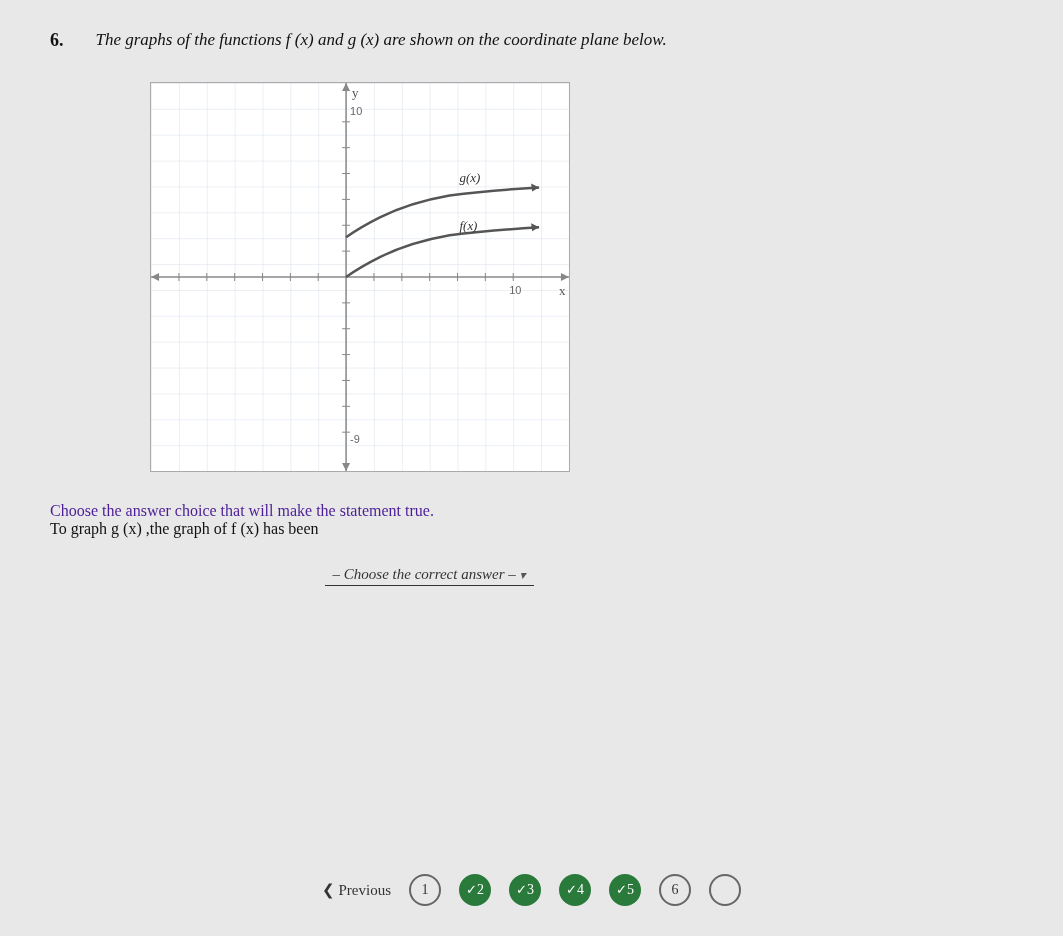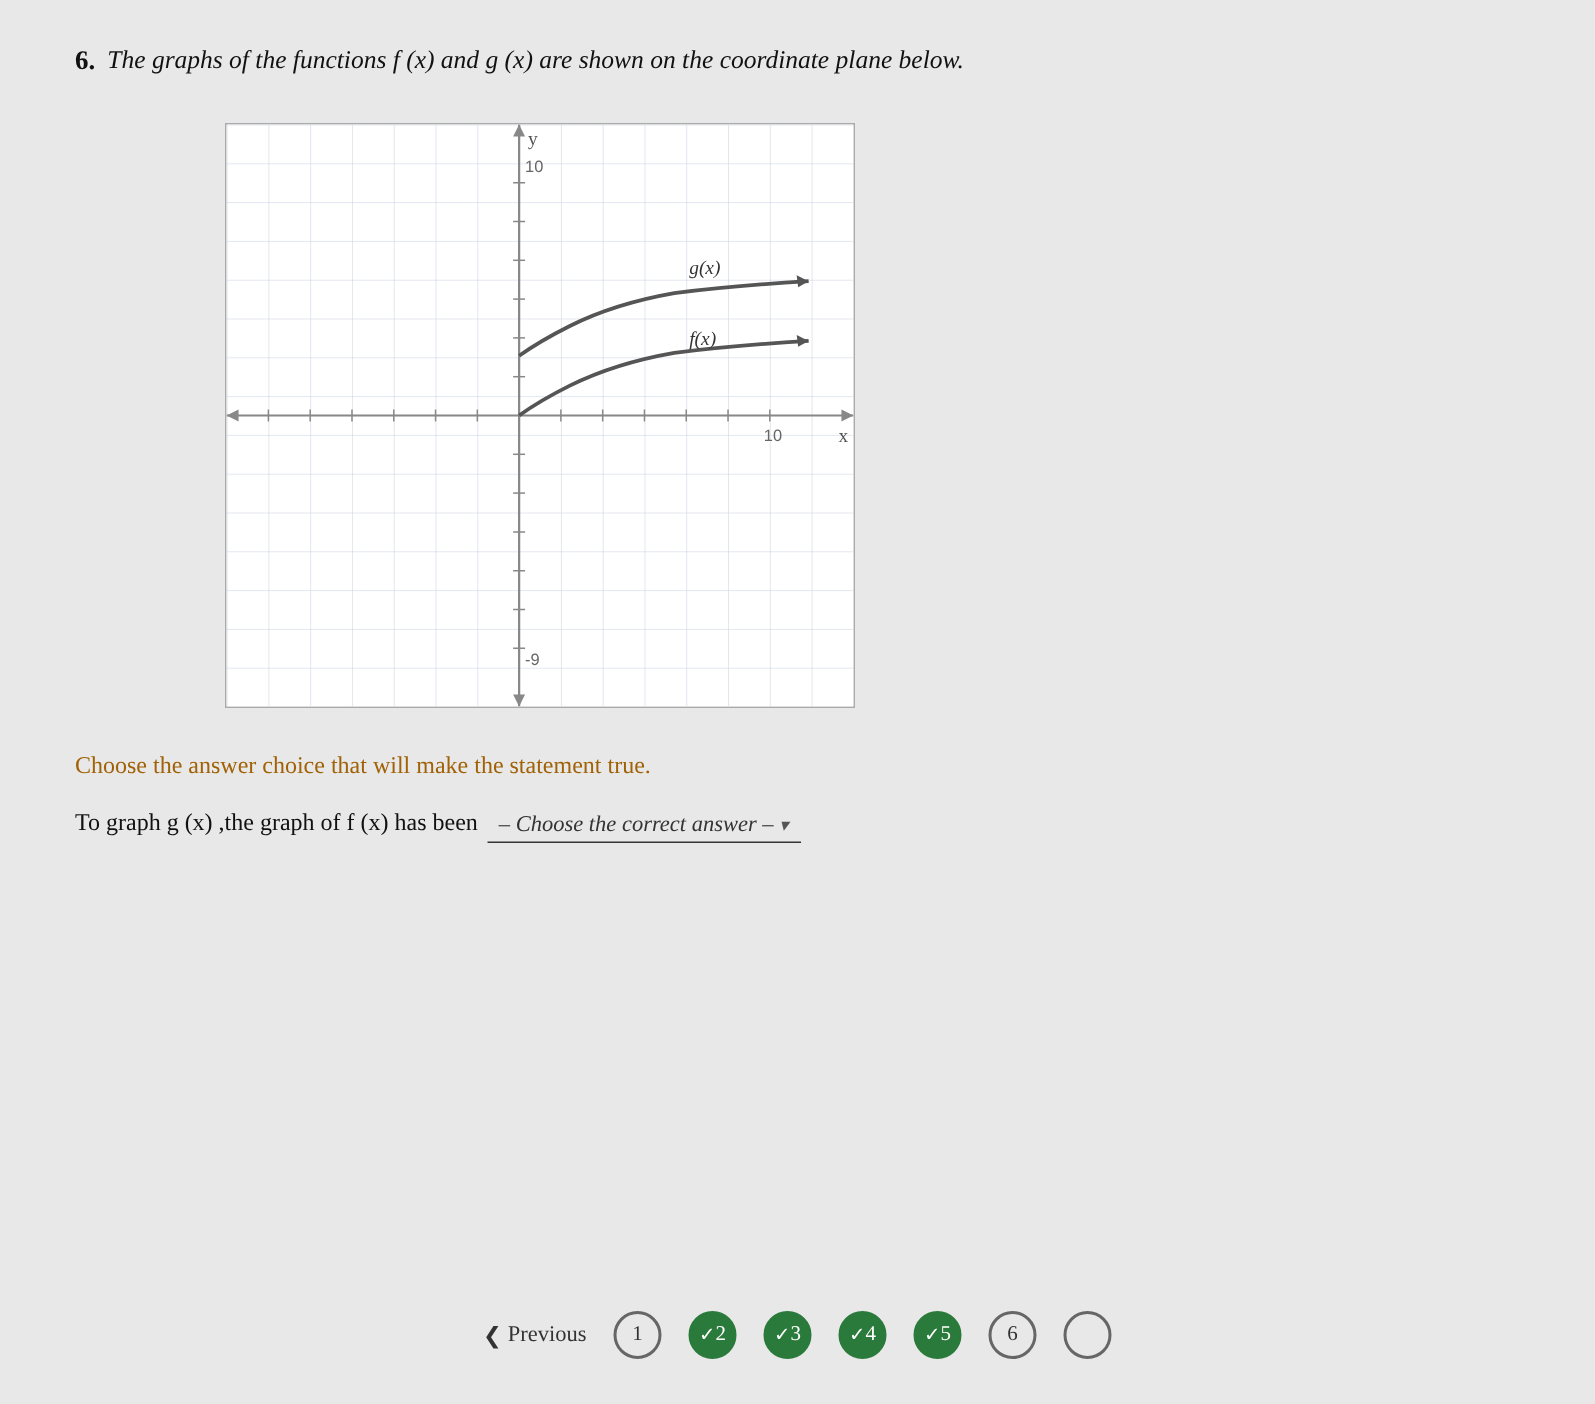--- a/index.html
+++ b/index.html
@@ -23,54 +23,55 @@
       font-size: 18px;
       font-weight: bold;
       color: #111;
       margin-bottom: 8px;
     }
     .question-text {
       font-size: 17px;
       color: #111;
       margin-bottom: 20px;
       font-style: italic;
+      margin-left: 24px;
     }
     .graph-container {
       width: 420px;
       height: 390px;
       margin: 0 auto 30px 100px;
       position: relative;
       background: #fff;
       border: 1px solid #aaa;
     }
     .graph-canvas {
       width: 100%;
       height: 100%;
     }
     .instruction-text {
       font-size: 16px;
-      color: #a16207;
-      margin-bottom: 20px;
+      color: #4c1d95;
       margin-top: 10px;
     }
     .statement-line {
       font-size: 16px;
       color: #111;
       margin-bottom: 30px;
       display: flex;
       gap: 6px;
     }
     .dropdown-placeholder {
       border-bottom: 1px solid #333;
       padding: 2px 8px;
       font-style: italic;
       color: #333;
       font-size: 15px;
       cursor: pointer;
       white-space: nowrap;
+      margin-top: 44px;
     }
     .dropdown-arrow {
       font-size: 12px;
       color: #555;
     }
     .nav-bar {
       position: absolute;
       bottom: 30px;
       left: 0;
       right: 0;

